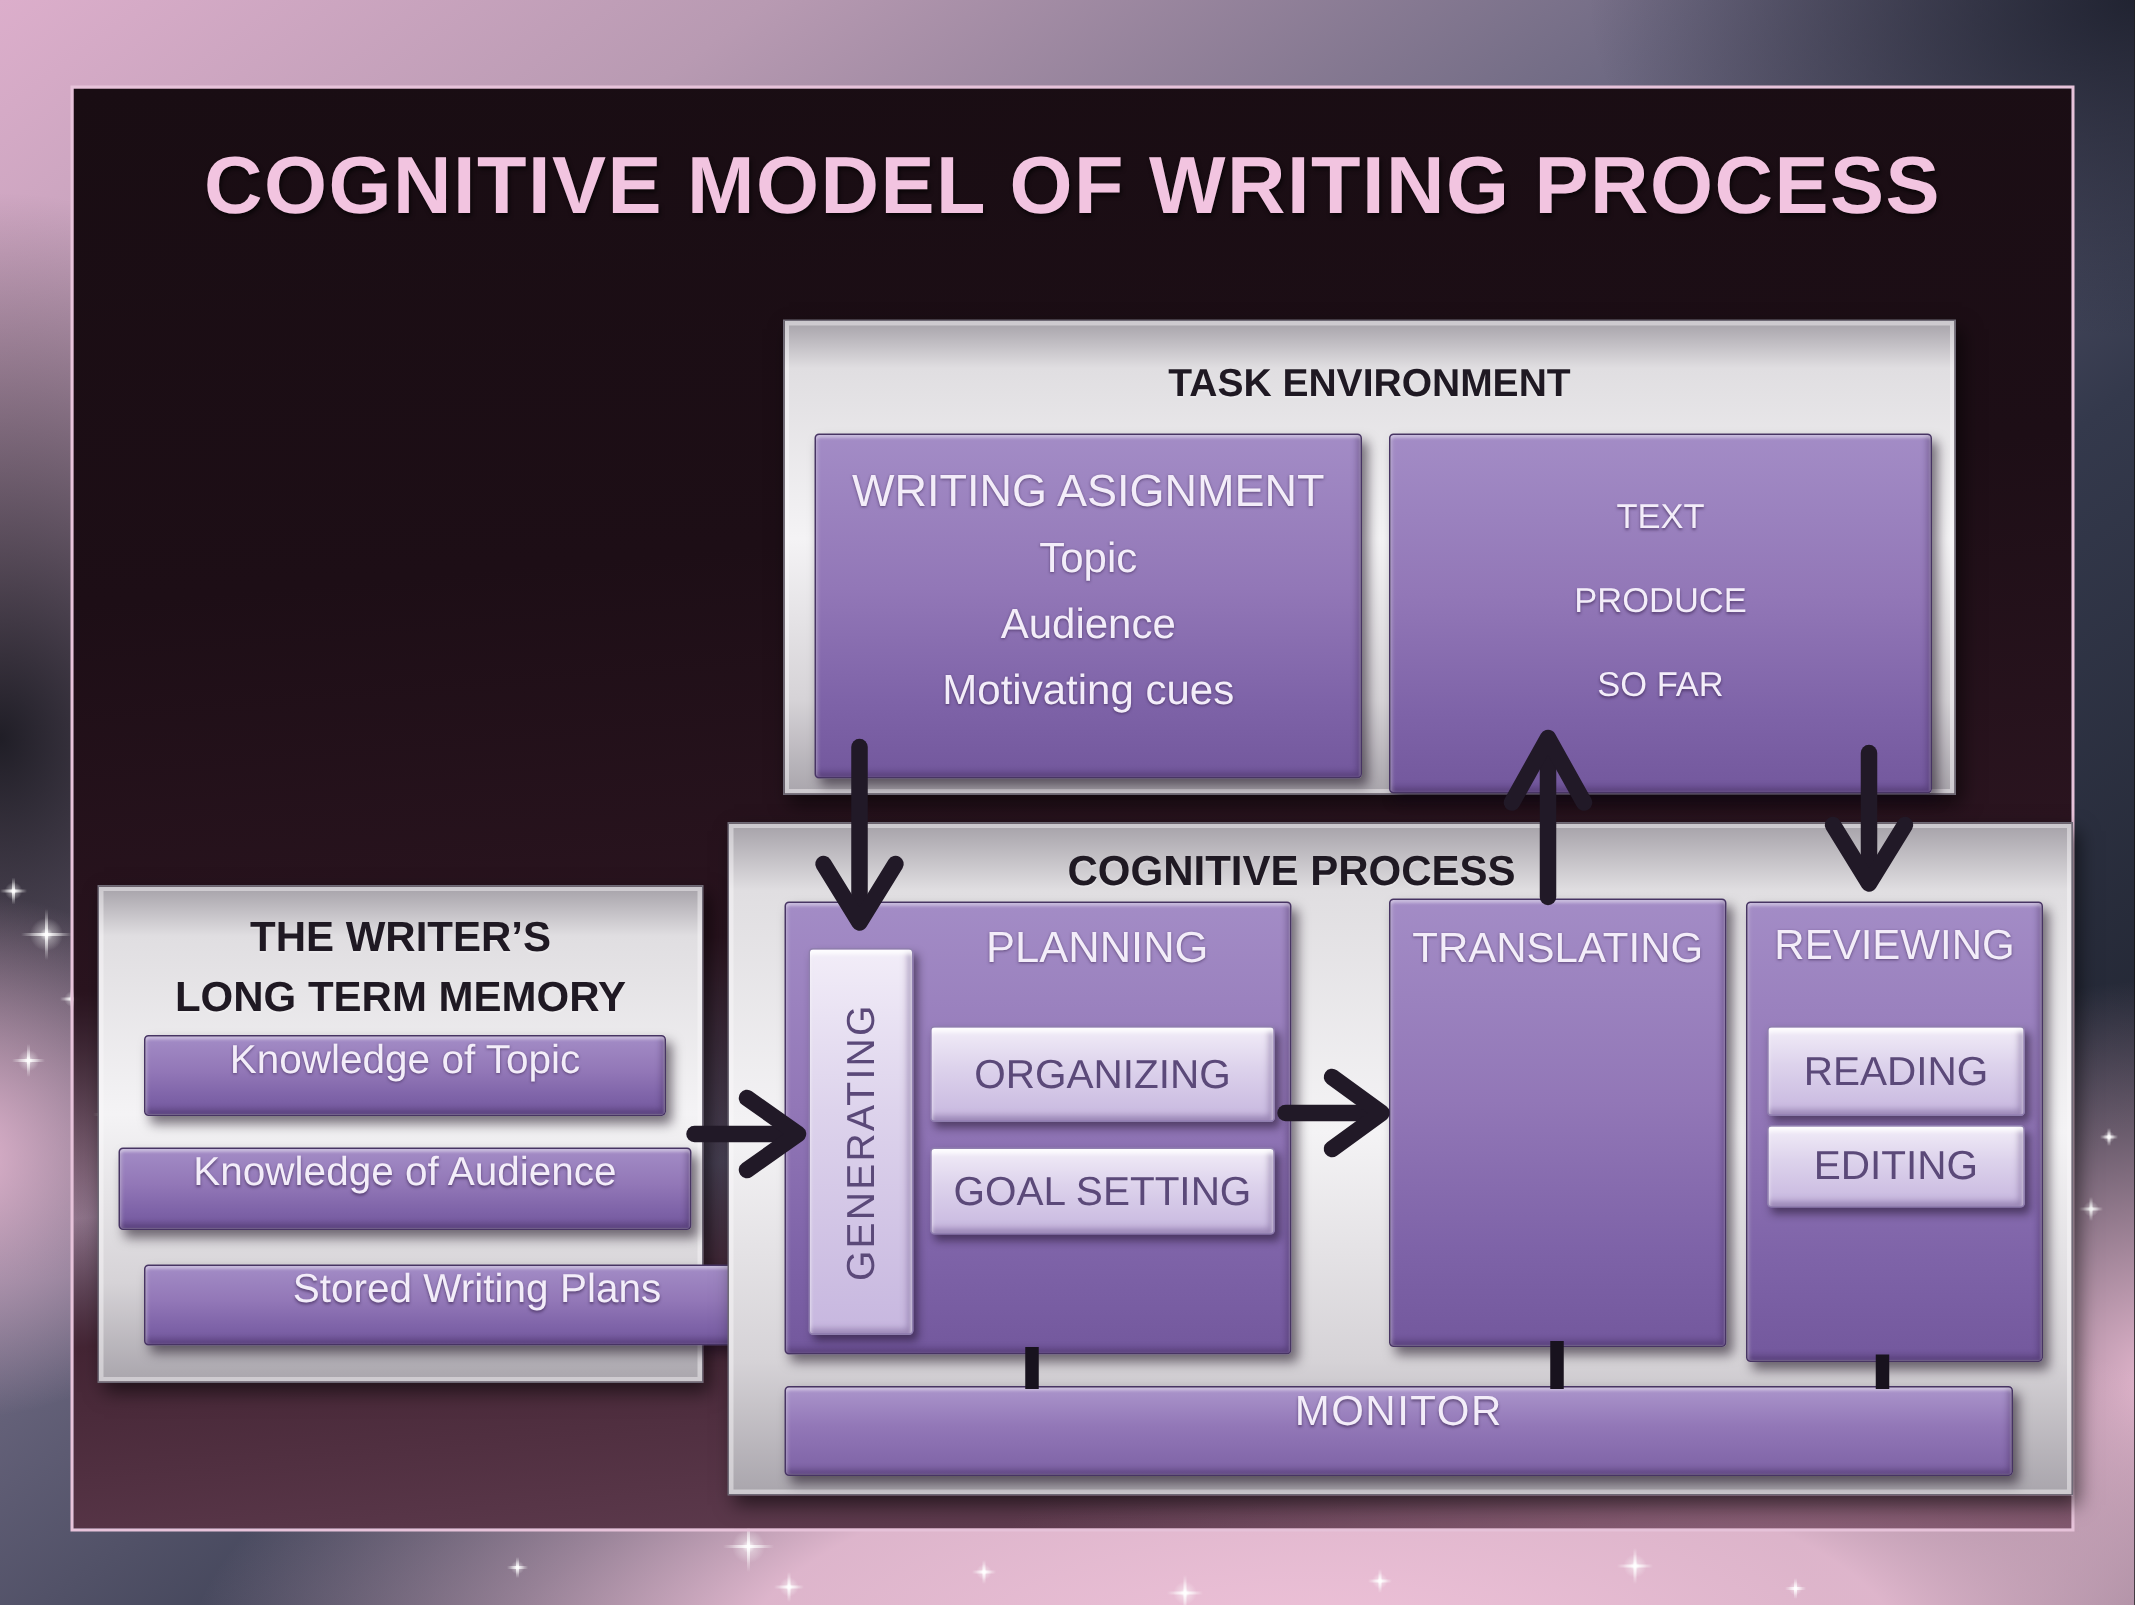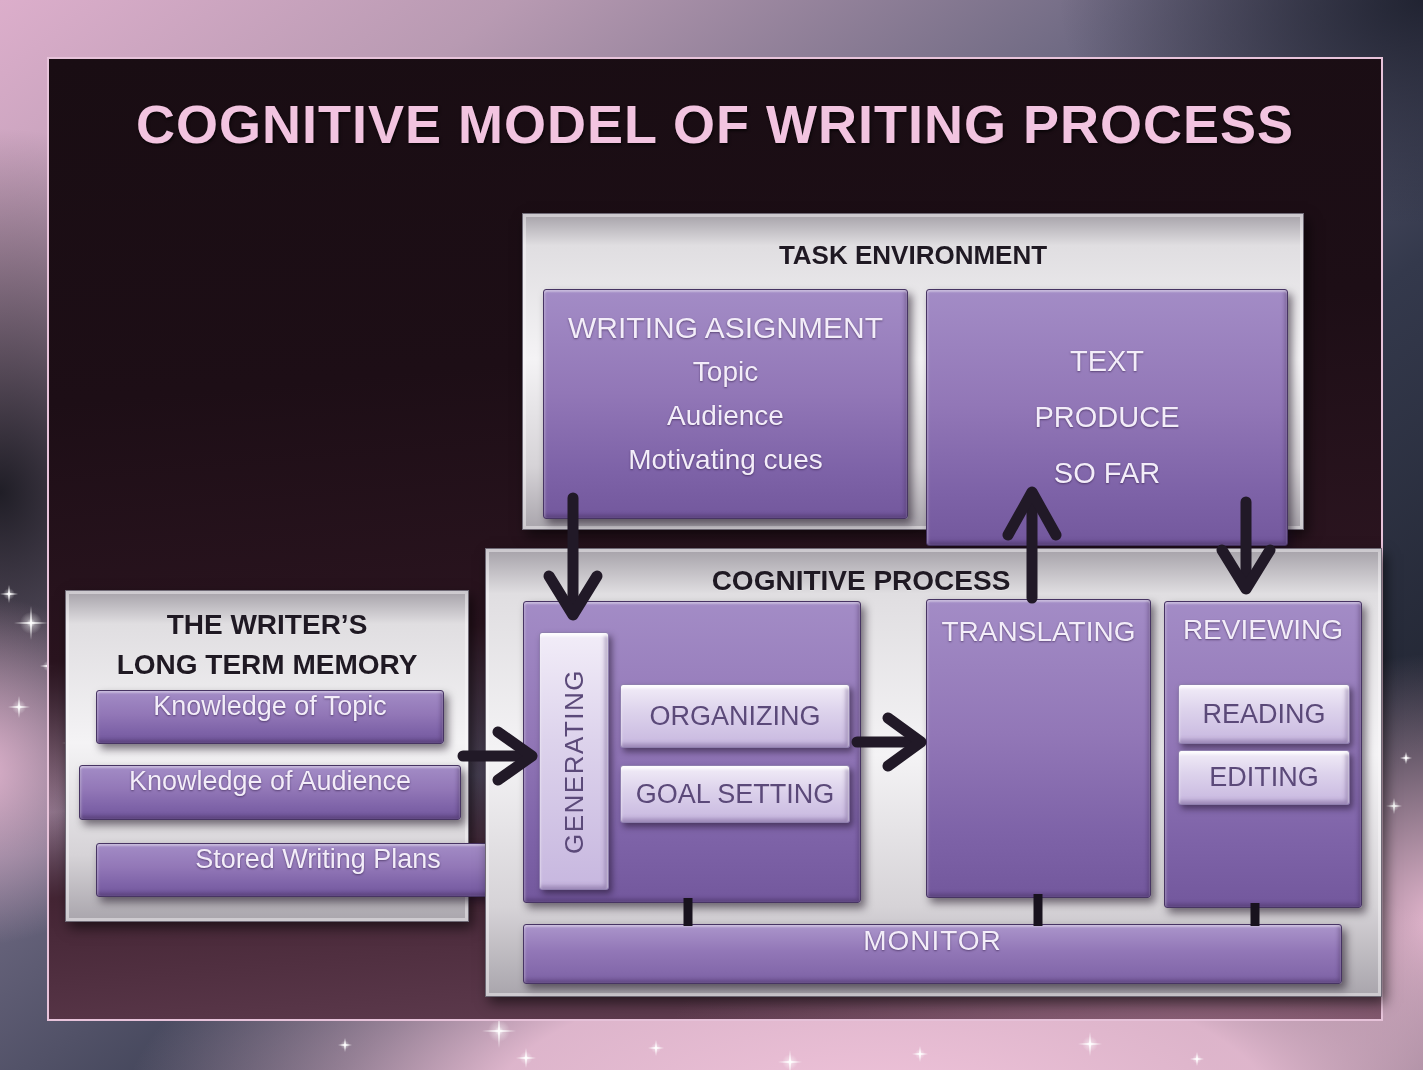--- a/index.html
+++ b/index.html
@@ -91,21 +91,21 @@
     <div class="panel" style="left:473px; top:154px; width:780px; height:315px;">
       <div class="panel-title" style="left:0; right:0; top:26px; font-size:26px;">TASK ENVIRONMENT</div>
 
       <div class="pbox" style="left:20px; top:75px; width:363px; height:212px; padding-top:16px; font-size:28px; line-height:44px;">
         <span class="line" style="font-size:30px;">WRITING ASIGNMENT</span>
         <span class="line">Topic</span>
         <span class="line">Audience</span>
         <span class="line">Motivating cues</span>
       </div>
 
-      <div class="pbox" style="left:403px; top:75px; width:360px; height:212px; padding-top:43px; font-size:29px; line-height:56px;">
+      <div class="pbox" style="left:403px; top:75px; width:360px; height:212px; padding-top:26px; font-size:23px; line-height:56px;">
         <span class="line">TEXT</span>
         <span class="line">PRODUCE</span>
         <span class="line">SO FAR</span>
       </div>
     </div>
 
     <div class="panel" style="left:16px; top:531px; width:402px; height:330px;">
       <div class="panel-title" style="left:0; right:0; top:14px; font-size:28px; line-height:40px;">
         <span style="display:block;">THE WRITER’S</span>
         <span style="display:block;">LONG TERM MEMORY</span>
@@ -118,20 +118,21 @@
       </div>
       <div class="pbox flex-center" style="left:30px; top:252px; width:346px; height:52px; font-size:27px;padding-left:48px;">
         <span class="line">Stored Writing Plans</span>
       </div>
     </div>
 
     <div class="panel" style="left:436px; top:489px; width:895px; height:447px;">
       <div class="panel-title" style="left:0; top:16px; width:750px; font-size:28px;">COGNITIVE PROCESS</div>
 
       <div class="pbox" style="left:37px; top:52px; width:336px; height:300px;">
+        <span class="line" style="position:absolute; left:83px; right:4px; top:14px; font-size:29px;">PLANNING</span>
         <div class="lbox" style="left:15px; top:30px; width:68px; height:256px; font-size:26px;">
           <span style="white-space:nowrap; transform:rotate(-90deg); letter-spacing:1.5px;">GENERATING</span>
         </div>
         <div class="lbox" style="left:96px; top:82px; width:228px; height:62px;">
           <span>ORGANIZING</span>
         </div>
         <div class="lbox" style="left:96px; top:163px; width:228px; height:56px;">
           <span>GOAL SETTING</span>
         </div>
       </div>

